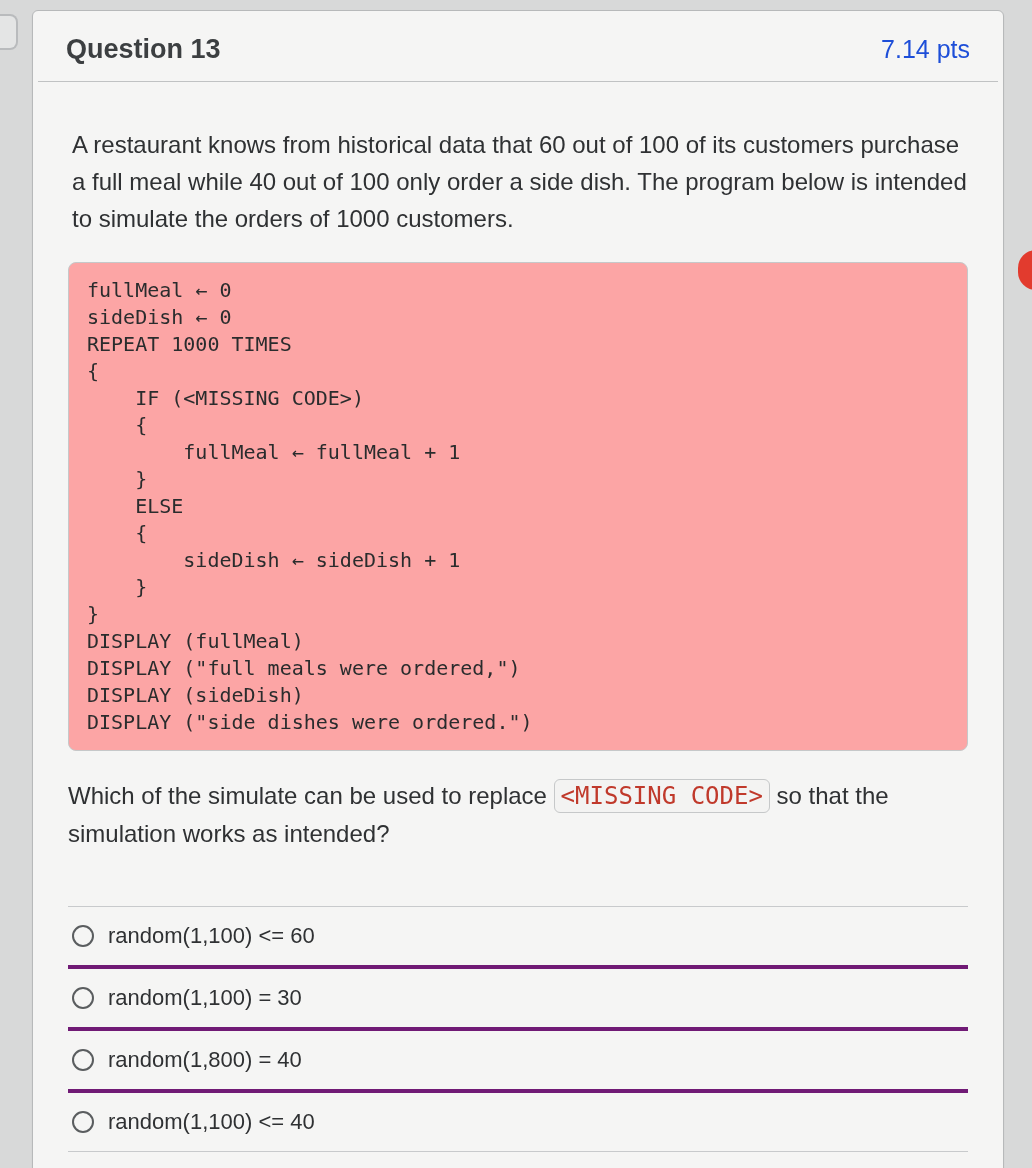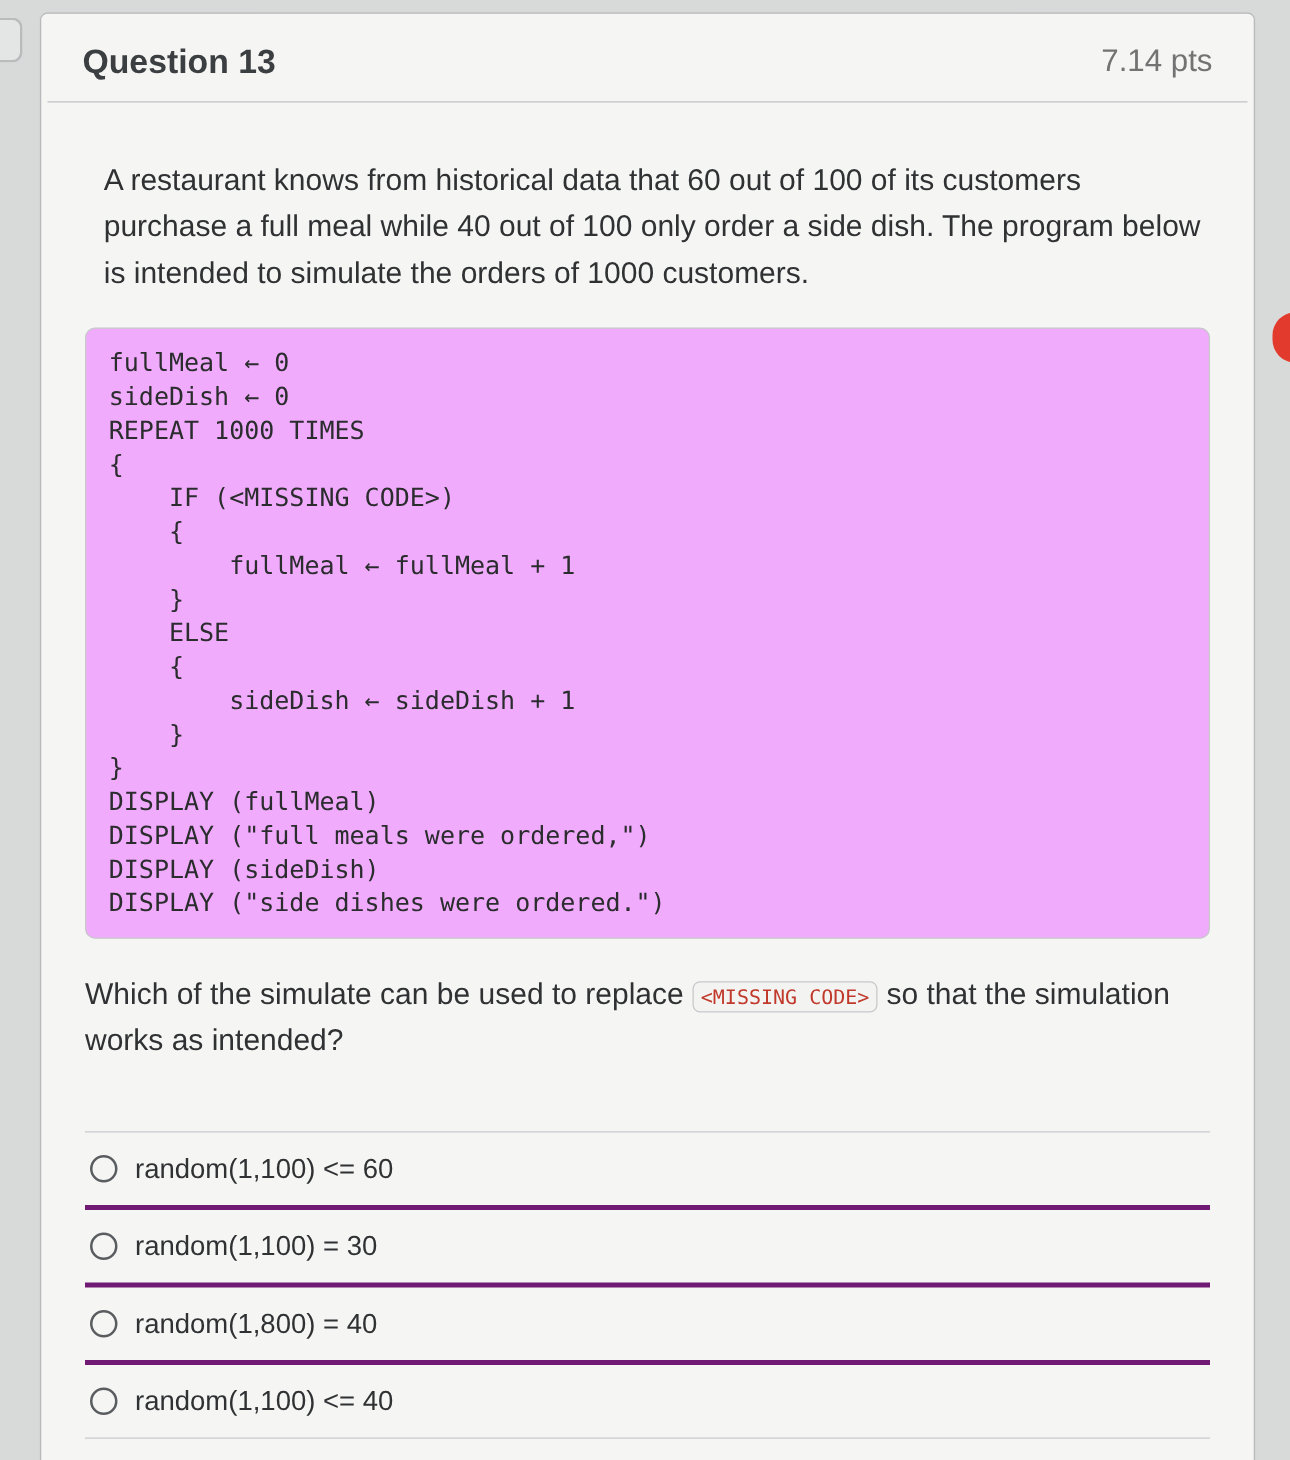--- a/index.html
+++ b/index.html
@@ -41,52 +41,52 @@
     padding: 18px 28px 16px 28px;
     border-bottom: 1.5px solid #c0c2c3;
   }
   .qnum {
     font-size: 27px;
     font-weight: 700;
     color: #3c3f41;
   }
   .pts {
     font-size: 25px;
-    color: #737373;
+    color: #1d4ed8;
   }
   .card-body {
     padding: 44px 30px 30px 30px;
   }
   .prompt {
     font-size: 24px;
     line-height: 1.55;
     color: #2f3133;
-    margin: 0 0 24px 15px;
+    margin: 0 0 24px 4px;
   }
   .codeblock {
     border: 1.5px solid #c6c8c9;
     border-radius: 8px;
     padding: 14px 18px;
     font-family: "Menlo", "Consolas", monospace;
     font-size: 20px;
     line-height: 1.35;
     white-space: pre;
     color: #2a2c2d;
-    background: #f0abfc;
+    background: #fca5a5;
     margin-bottom: 26px;
   }
   .follow {
     font-size: 24px;
     line-height: 1.55;
     color: #2f3133;
     margin-bottom: 54px;
   }
   .inline-code {
     font-family: "Menlo","Consolas",monospace;
-    font-size: 16px;
+    font-size: 24px;
     color: #c0392b;
     border: 1px solid #c6c8c9;
     border-radius: 6px;
     padding: 2px 6px;
     background: #f3f3f2;
     white-space: nowrap;
   }
   .answers {
     border-top: 1px solid #c8cacc;
   }

